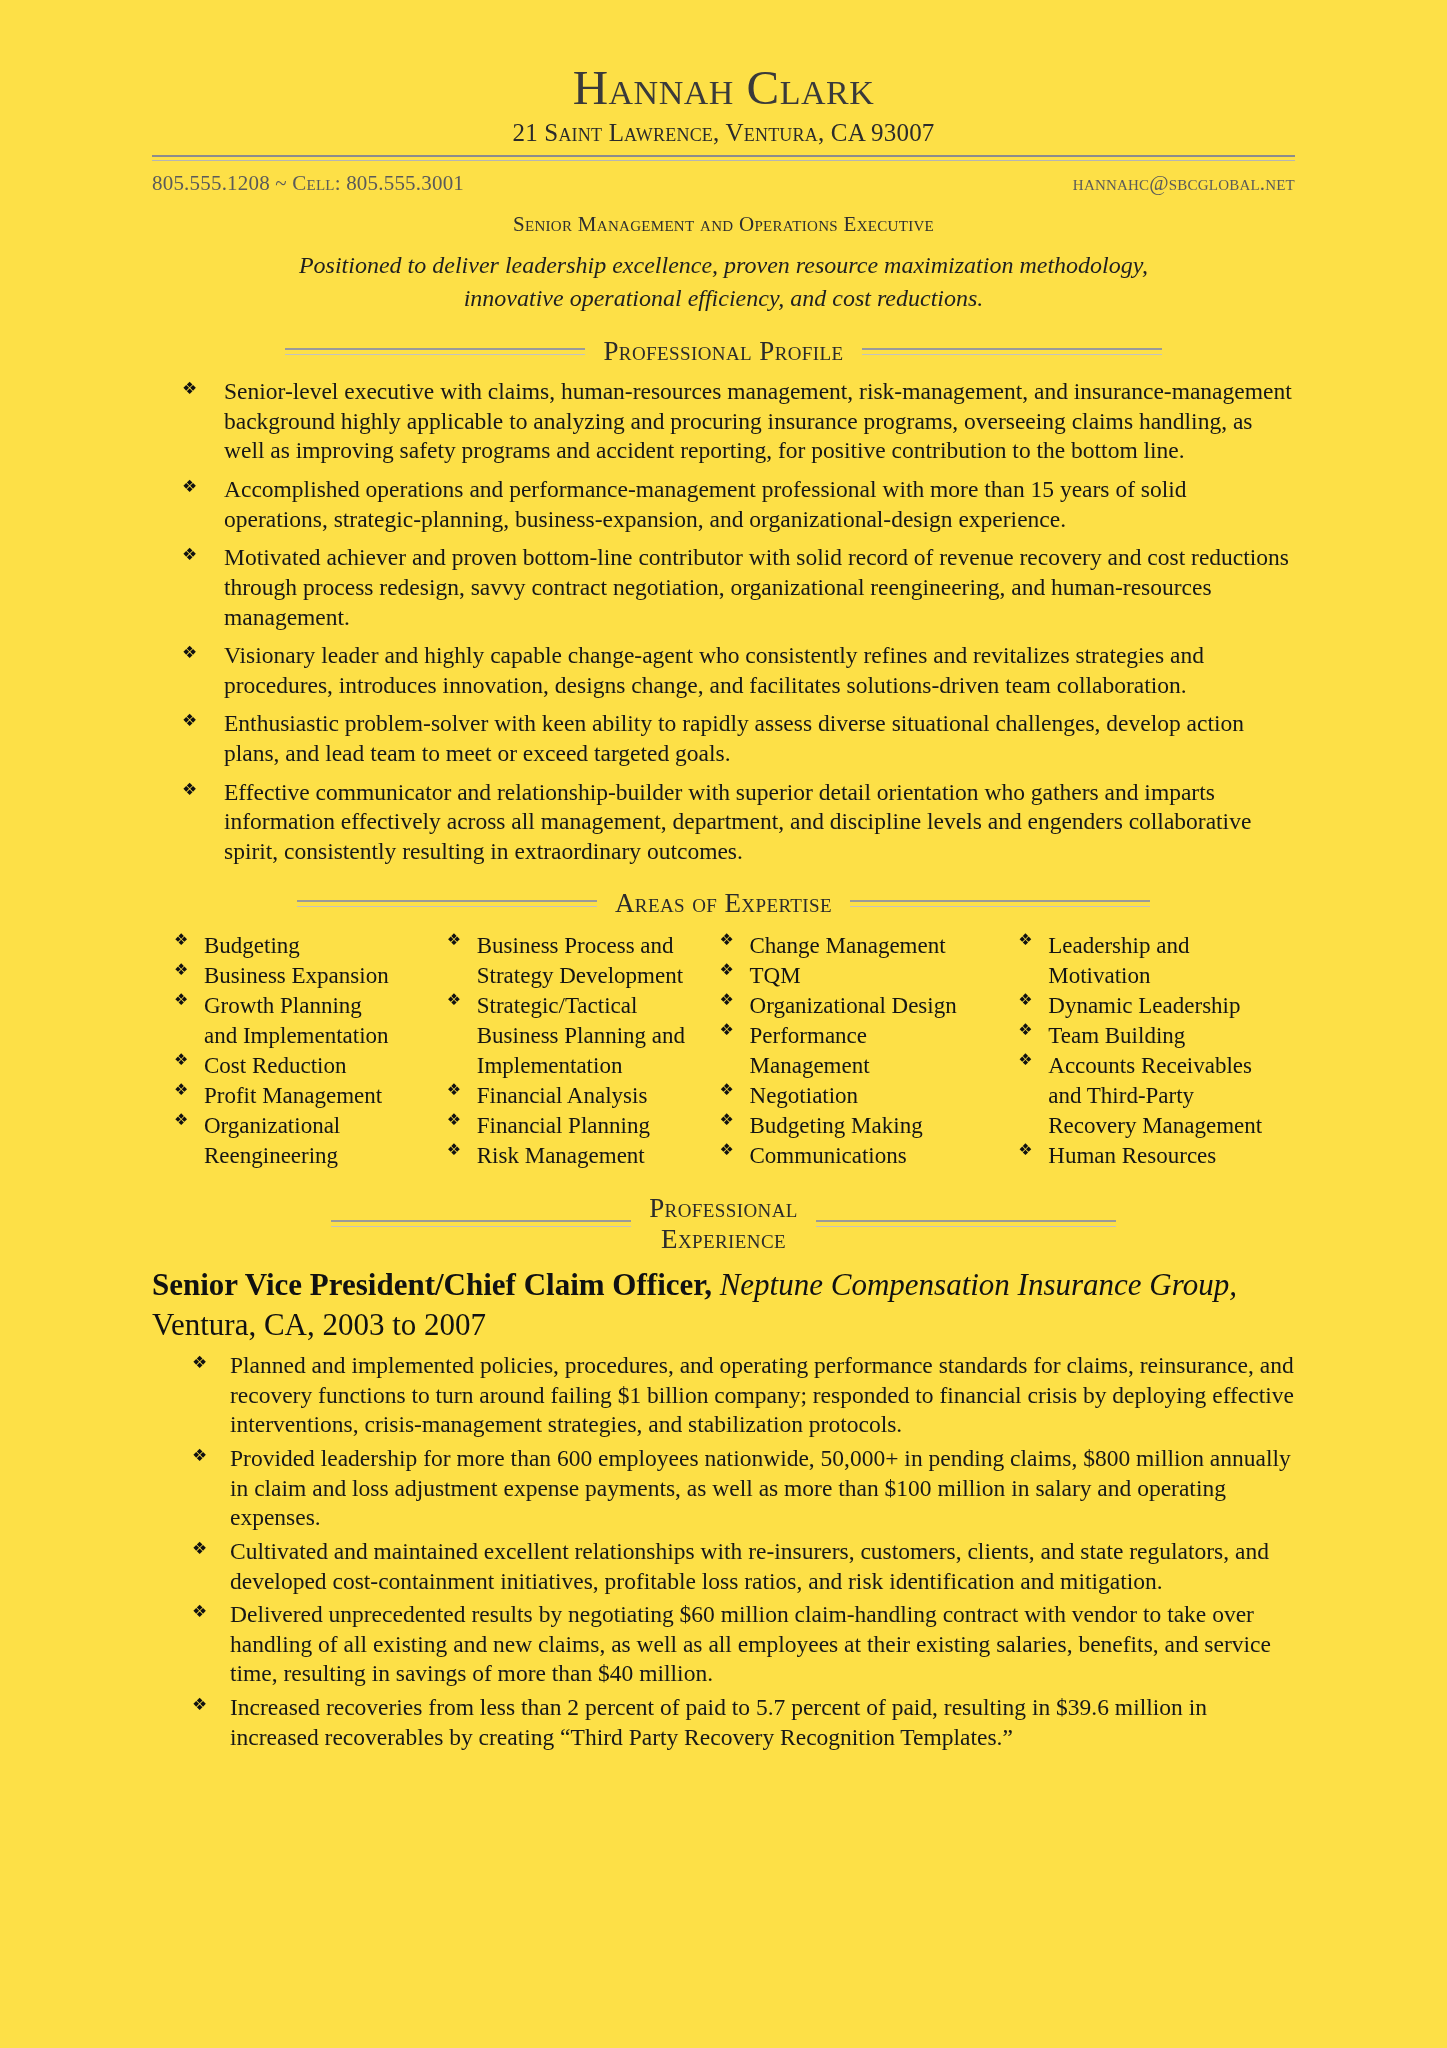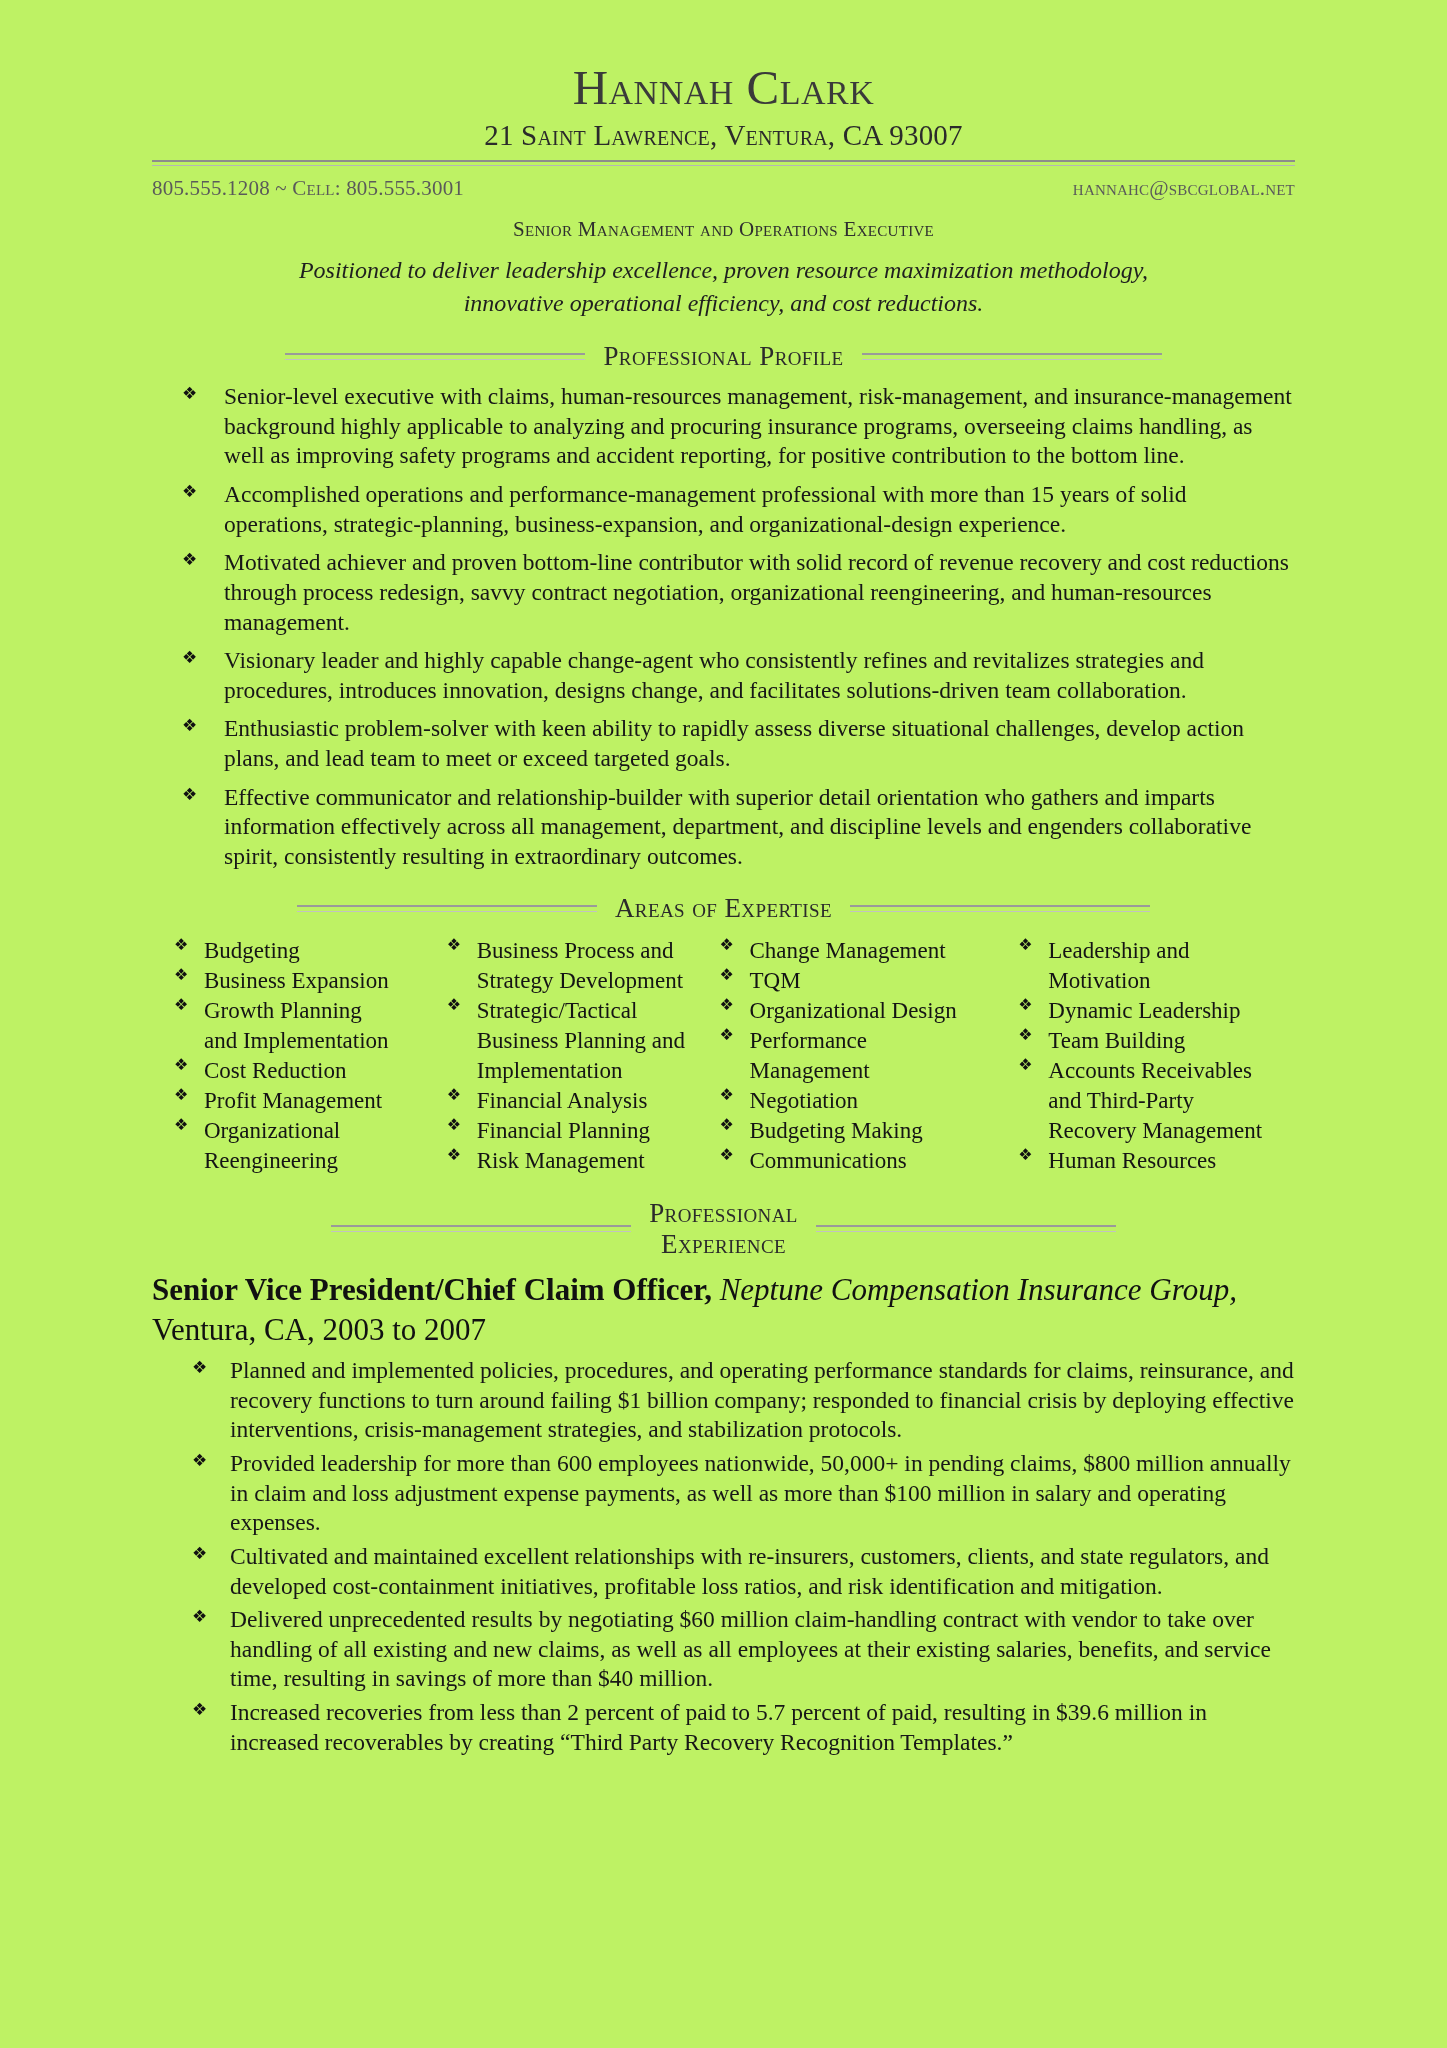--- a/index.html
+++ b/index.html
@@ -13,39 +13,39 @@
     font-family: "Liberation Serif", "DejaVu Serif", serif;
     color: #1a1a1a;
     -webkit-font-smoothing: antialiased;
   }
   .page {
     width: 1447px;
     min-height: 2048px;
     box-sizing: border-box;
     padding: 62px 152px 40px 152px;
     position: relative;
-    background: #bef264;
+    background: #fde047;
   }
 
   
   .name {
     text-align: center;
     font-family: "Liberation Serif", "DejaVu Serif", serif;
     font-size: 49px;
     line-height: 1.05;
     letter-spacing: 0.5px;
     color: #3a3a3a;
     font-variant: small-caps;
     font-weight: 400;
     margin: 0 0 6px 0;
     white-space: nowrap;
   }
   .address {
     text-align: center;
-    font-size: 29px;
+    font-size: 25px;
     color: #2b2b2b;
     font-variant: small-caps;
     letter-spacing: 0.2px;
     margin: 0 0 8px 0;
   }
   .rule-double {
     border: 0;
     border-top: 2px solid #8c8c8c;
     border-bottom: 1px solid #b5b5b5;
     height: 3px;

